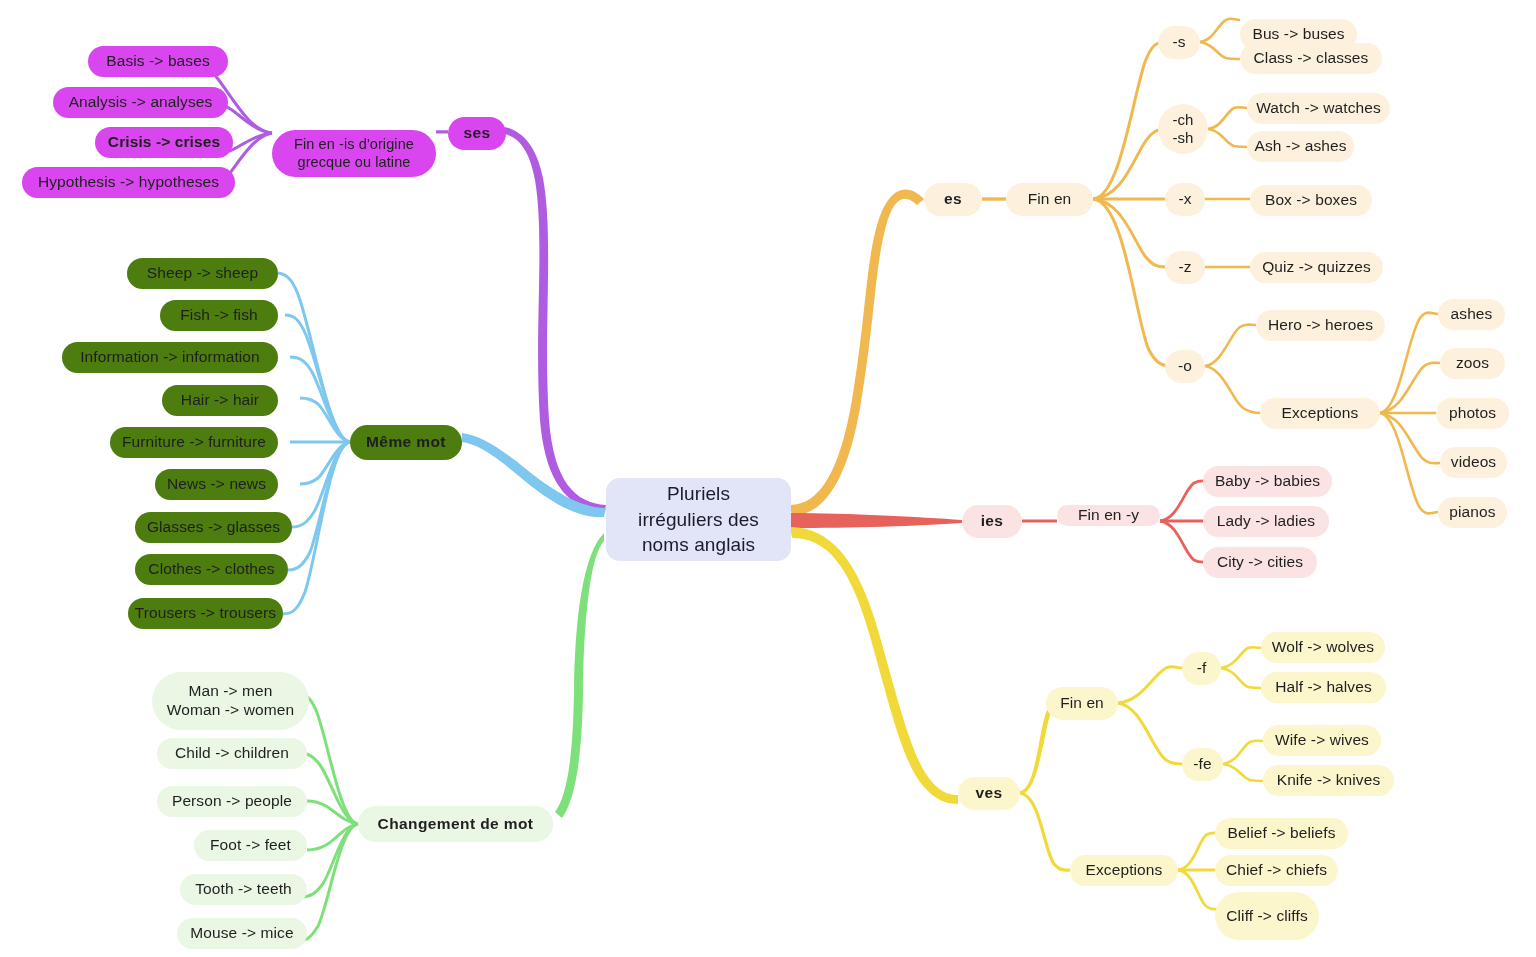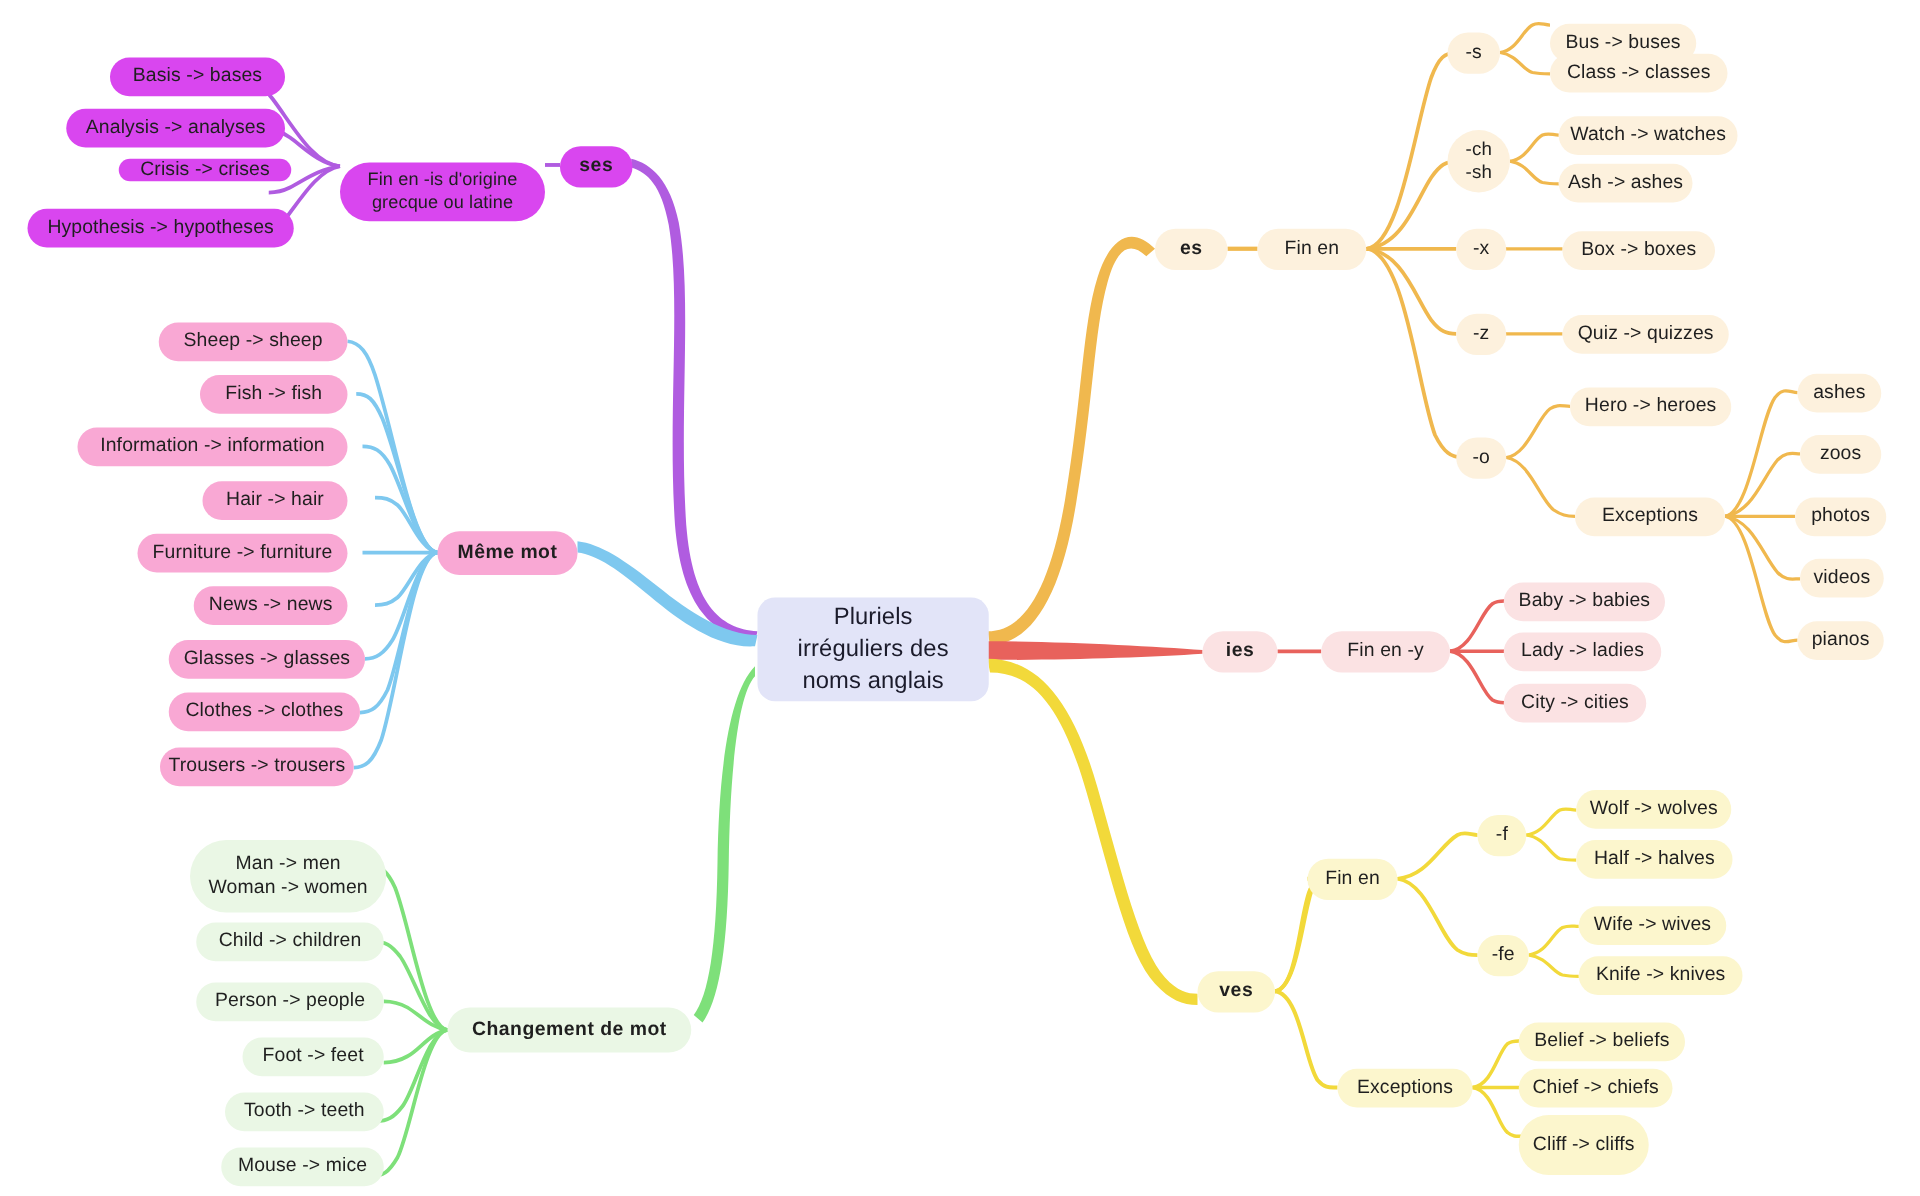--- a/index.html
+++ b/index.html
@@ -41,21 +41,21 @@
     font-size: 19px;
     line-height: 1.35;
     background: #e2e4f8;
     color: #1b1b2b;
     padding: 0 14px;
   }
   .node.bold { font-weight: bold; letter-spacing: 0.4px; }
 
   
   .c-purple { background: #d946ef; }
-  .c-blue   { background: #f9a8d4; }
+  .c-blue   { background: #4d7c0f; }
   .c-green  { background: #eaf7e5; }
   .c-orange { background: #fdf1dd; }
   .c-pink   { background: #fbe2e3; }
   .c-yellow { background: #fcf6cd; }
 </style>
 </head>
 <body>
 
 <div id="canvas">
 
@@ -154,21 +154,21 @@
 irréguliers des
 noms anglais</div>
 
   <div class="node c-purple bold" style="left:448px; top:117px; width:58px; height:33px;">ses</div>
 
   <div class="node c-purple" style="left:272px; top:110px; width:164px; height:47px; font-size:14.5px;margin-top:20px;">Fin en -is d'origine
 grecque ou latine</div>
 
   <div class="node c-purple" style="left:88px; top:46px; width:140px; height:31px;">Basis -&gt; bases</div>
   <div class="node c-purple" style="left:53px; top:87px; width:175px; height:31px;">Analysis -&gt; analyses</div>
-  <div class="node c-purple" style="left:95px; top:127px; width:138px; height:18px;">Crisis -&gt; crises</div>
+  <div class="node c-purple" style="left:95px; top:127px; width:138px; height:31px;font-weight:bold;">Crisis -&gt; crises</div>
   <div class="node c-purple" style="left:22px; top:167px; width:213px; height:31px;">Hypothesis -&gt; hypotheses</div>
 
   <div class="node c-blue bold" style="left:350px; top:425px; width:112px; height:35px;">Même mot</div>
 
   <div class="node c-blue" style="left:127px; top:258px; width:151px; height:31px;">Sheep -&gt; sheep</div>
   <div class="node c-blue" style="left:160px; top:300px; width:118px; height:31px;">Fish -&gt; fish</div>
   <div class="node c-blue" style="left:62px; top:342px; width:216px; height:31px;">Information -&gt; information</div>
   <div class="node c-blue" style="left:162px; top:385px; width:116px; height:31px;">Hair -&gt; hair</div>
   <div class="node c-blue" style="left:110px; top:427px; width:168px; height:31px;">Furniture -&gt; furniture</div>
   <div class="node c-blue" style="left:155px; top:469px; width:123px; height:31px;">News -&gt; news</div>
@@ -208,21 +208,21 @@
   <div class="node c-orange" style="left:1256px; top:310px; width:129px; height:31px;">Hero -&gt; heroes</div>
   <div class="node c-orange" style="left:1260px; top:398px; width:120px; height:31px;">Exceptions</div>
 
   <div class="node c-orange" style="left:1438px; top:299px; width:67px; height:31px;">ashes</div>
   <div class="node c-orange" style="left:1440px; top:348px; width:65px; height:31px;">zoos</div>
   <div class="node c-orange" style="left:1436px; top:398px; width:73px; height:31px;">photos</div>
   <div class="node c-orange" style="left:1440px; top:447px; width:67px; height:31px;">videos</div>
   <div class="node c-orange" style="left:1438px; top:497px; width:69px; height:31px;">pianos</div>
 
   <div class="node c-pink bold" style="left:962px; top:505px; width:60px; height:33px;">ies</div>
-  <div class="node c-pink" style="left:1057px; top:505px; width:103px; height:33px;">Fin en -y</div>
+  <div class="node c-pink" style="left:1057px; top:505px; width:103px; height:21px;">Fin en -y</div>
   <div class="node c-pink" style="left:1203px; top:466px; width:129px; height:31px;">Baby -&gt; babies</div>
   <div class="node c-pink" style="left:1203px; top:506px; width:126px; height:31px;">Lady -&gt; ladies</div>
   <div class="node c-pink" style="left:1203px; top:547px; width:114px; height:31px;">City -&gt; cities</div>
 
   <div class="node c-yellow bold" style="left:958px; top:777px; width:62px; height:33px;">ves</div>
   <div class="node c-yellow" style="left:1046px; top:687px; width:72px; height:33px;">Fin en</div>
 
   <div class="node c-yellow" style="left:1182px; top:652px; width:39px; height:33px;">-f</div>
   <div class="node c-yellow" style="left:1261px; top:632px; width:124px; height:31px;">Wolf -&gt; wolves</div>
   <div class="node c-yellow" style="left:1261px; top:672px; width:125px; height:31px;">Half -&gt; halves</div>

